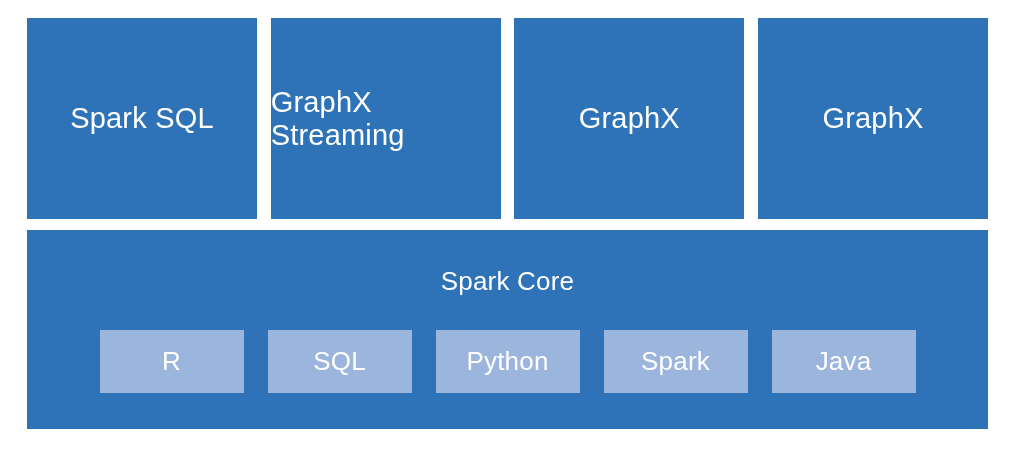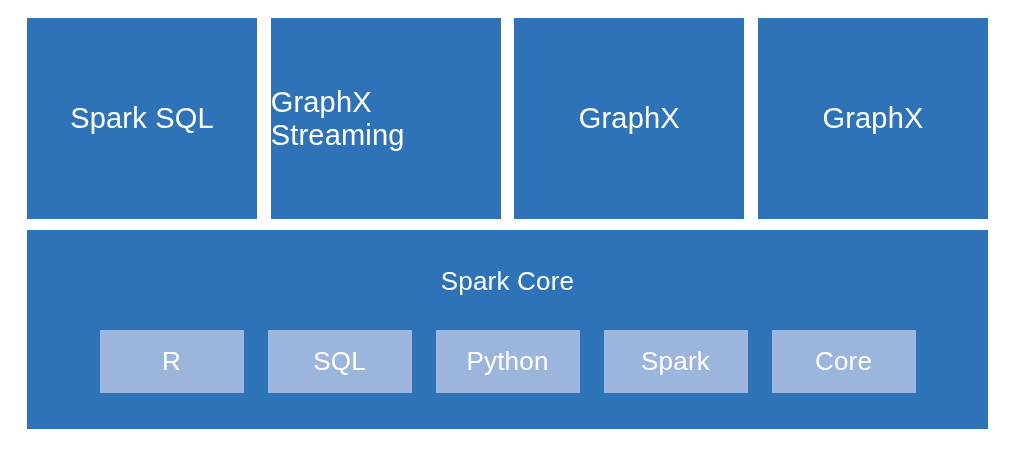--- a/index.html
+++ b/index.html
@@ -107,18 +107,18 @@
       <div class="lang-box">
         <span>SQL</span>
       </div>
       <div class="lang-box">
         <span>Python</span>
       </div>
       <div class="lang-box">
         <span>Spark</span>
       </div>
       <div class="lang-box">
-        <span>Core</span>
+        <span>Java</span>
       </div>
     </div>
   </div>
 
 </div>
 
 </body></html>

